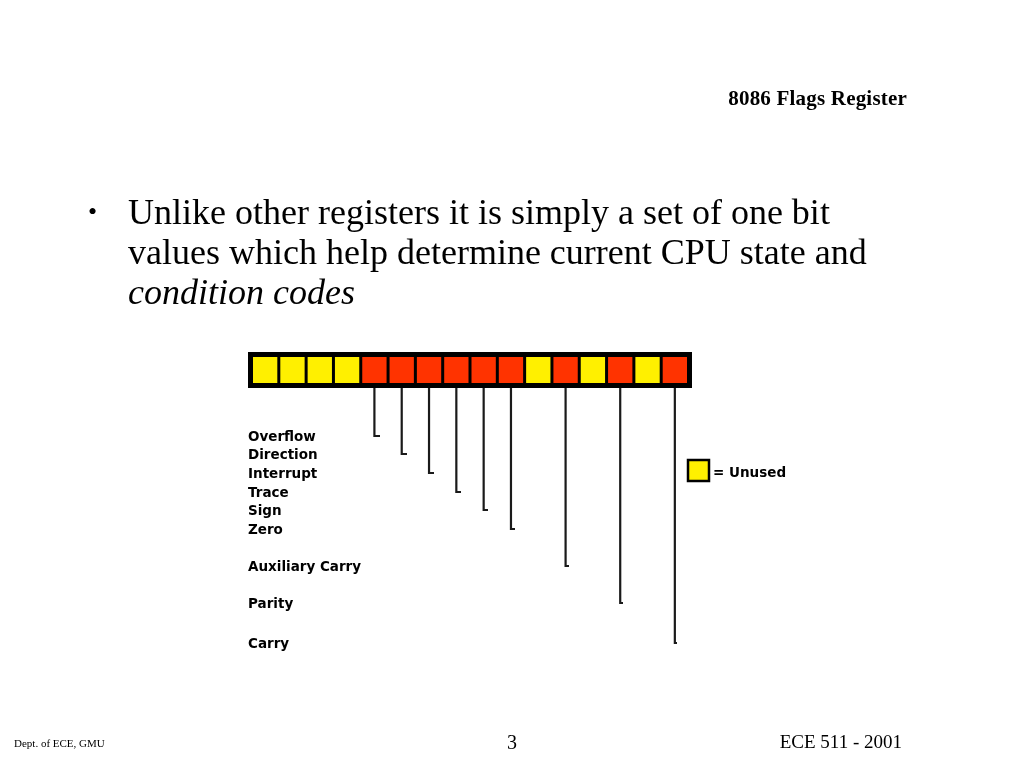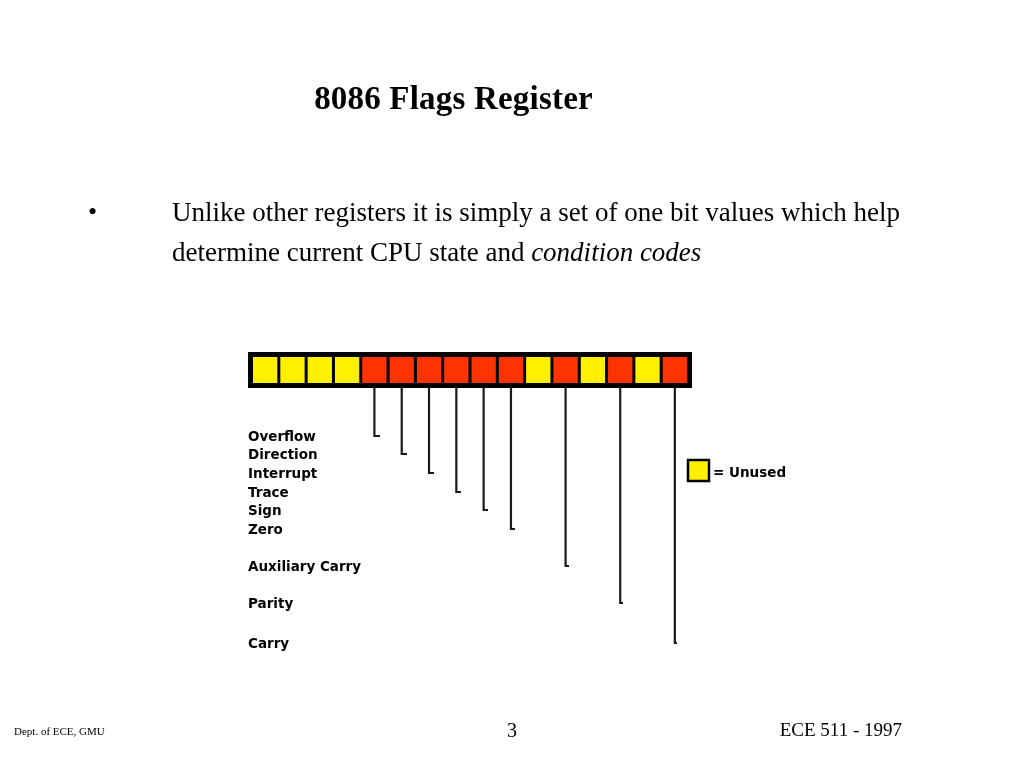--- a/index.html
+++ b/index.html
@@ -16,24 +16,24 @@
     font-family: "Liberation Serif", "DejaVu Serif", serif;
     color: #000000;
   }
 
   
   .slide-title {
     position: absolute;
     left: 0;
     top: 78px;
     width: 907px;
-    text-align: center;
+    text-align: right;
     font-family: "Liberation Serif", "DejaVu Serif", serif;
     font-weight: bold;
-    font-size: 33px;
+    font-size: 21px;
     line-height: 40px;
     letter-spacing: 0.2px;
   }
 
   
   .body-block {
     position: absolute;
     left: 84px;
     top: 192px;
     width: 830px;
@@ -45,24 +45,23 @@
   .bullet-marker {
     width: 40px;
     flex: 0 0 40px;
     font-size: 26px;
     line-height: 40px;
     text-align: left;
     padding-left: 4px;
   }
   .bullet-text {
     flex: 1 1 auto;
-    font-size: 27px;
+    font-size: 36px;
     line-height: 40px;
     text-align: left;
-    margin-left: 44px;
   }
   .bullet-text .em {
     font-style: italic;
   }
 
   
   .figure {
     position: absolute;
     left: 240px;
     top: 344px;
@@ -82,21 +81,21 @@
     font-family: "DejaVu Sans", "Liberation Sans", sans-serif;
     font-size: 13.5px;
     font-weight: bold;
     fill: #000000;
   }
 
   
   .footer {
     position: absolute;
     left: 0;
-    bottom: 12px;
+    bottom: 0;
     width: 920px;
     height: 40px;
   }
   .footer-left {
     position: absolute;
     left: 14px;
     top: 8px;
     font-family: "Liberation Serif", "DejaVu Serif", serif;
     font-size: 11px;
     line-height: 14px;
@@ -183,14 +182,14 @@
     <g>
       <rect id="legend-swatch" x="448" y="116" width="21" height="21" stroke="#000000" stroke-width="2.5" fill="#FFF000"></rect>
       <text id="legend-text" class="legend-label" x="473" y="133">= Unused</text>
     </g>
   </svg>
 </div>
 
 <div class="footer">
   <div class="footer-left">Dept. of ECE, GMU</div>
   <div class="footer-center">3</div>
-  <div class="footer-right">ECE 511 - 1997</div>
+  <div class="footer-right">ECE 511 - 2001</div>
 </div>
 
 </body></html>

